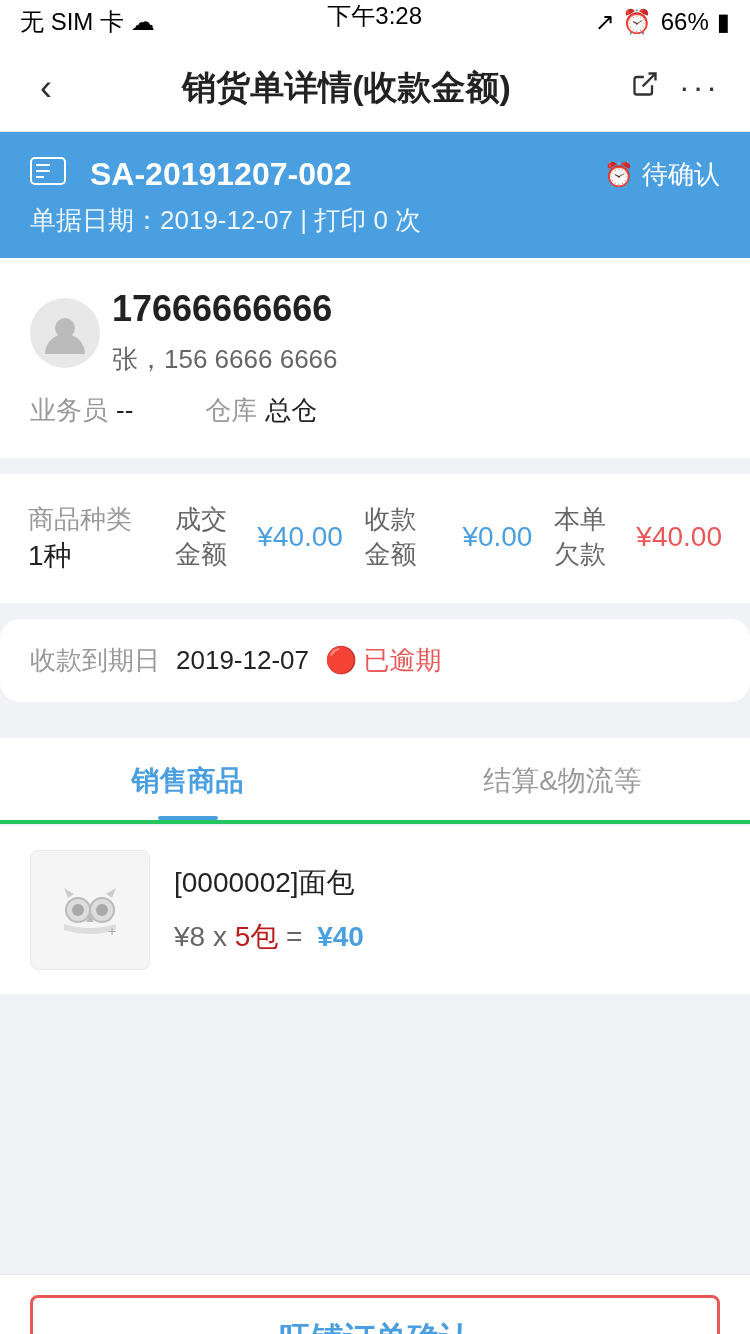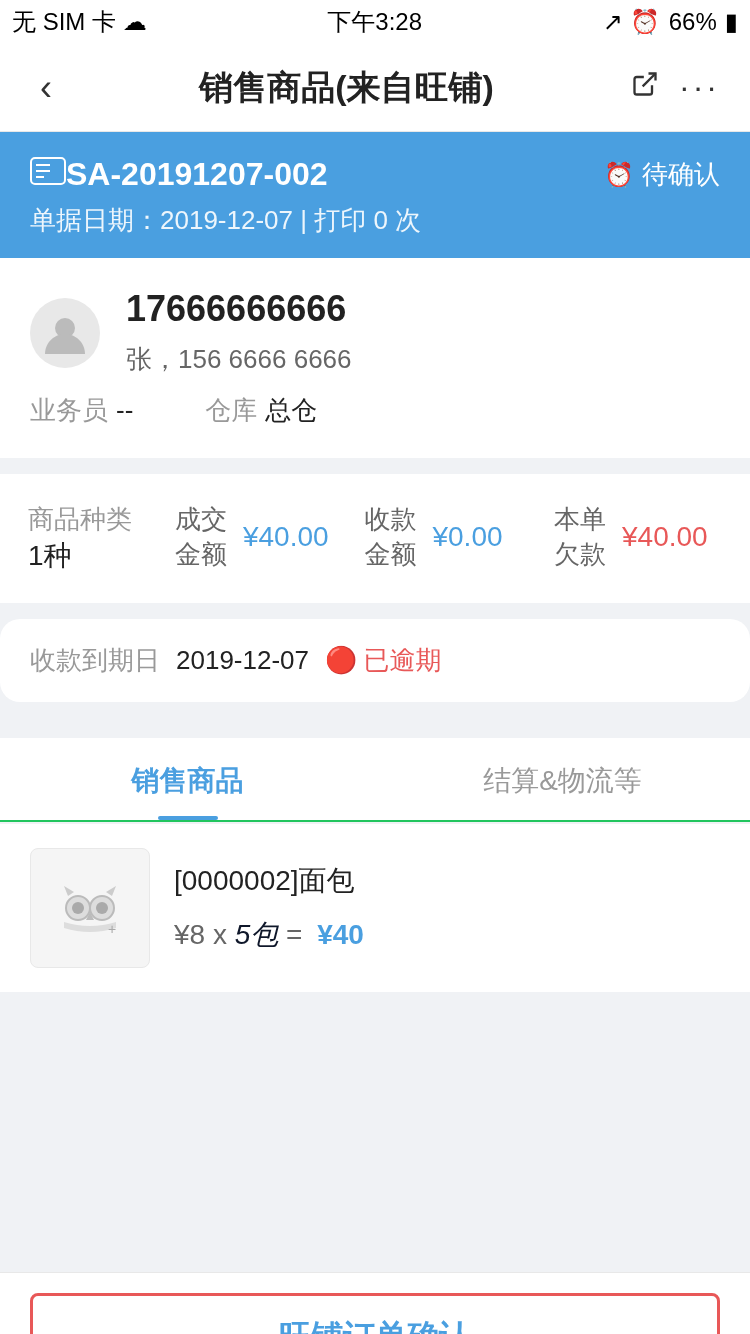--- a/index.html
+++ b/index.html
@@ -11,23 +11,22 @@
       background: #f0f2f5;
       font-size: 28px;
     }
 
     
     .status-bar {
       width: 750px;
       height: 44px;
       background: #fff;
       display: flex;
-      align-items: center;
       justify-content: space-between;
-      padding: 0 12px;
+      padding: 0 20px;
       font-size: 24px;
       font-weight: 500;
     }
     .status-left { display: flex; align-items: center; gap: 10px; }
     .status-right { display: flex; align-items: center; gap: 8px; }
 
     
     .nav-bar {
       width: 750px;
       height: 88px;
@@ -74,21 +73,21 @@
     }
     .order-header-top {
       display: flex;
       align-items: center;
       justify-content: space-between;
       margin-bottom: 10px;
     }
     .order-id {
       display: flex;
       align-items: center;
-      gap: 0;
+      gap: 24px;
       color: #fff;
       font-size: 32px;
       font-weight: 700;
     }
     .status-pending {
       display: flex;
       align-items: center;
       gap: 8px;
       color: #fff;
       font-size: 26px;
@@ -101,21 +100,21 @@
 
     
     .customer-card {
       background: #fff;
       padding: 30px;
       margin-bottom: 16px;
     }
     .customer-top {
       display: flex;
       align-items: center;
-      gap: 26px;
+      gap: 12px;
       margin-bottom: 16px;
     }
     .avatar {
       width: 70px;
       height: 70px;
       border-radius: 50%;
       background: #e8e8e8;
       display: flex;
       align-items: center;
       justify-content: center;
@@ -152,21 +151,21 @@
       display: flex;
       justify-content: space-between;
       align-items: flex-start;
     }
     .summary-left { font-size: 26px; color: #666; }
     .summary-left .label { color: #999; margin-right: 10px; }
     .summary-left .value { color: #222; font-size: 28px; }
     .summary-right { display: flex; flex-direction: row; gap: 10px; text-align: right; }
     .amount-row { display: flex; justify-content: flex-end; align-items: center; gap: 16px; font-size: 26px; }
     .amount-label { color: #666; }
-    .amount-value { color: #4a9fe0; font-size: 28px; font-weight: 500; min-width: 100px; text-align: left; }
+    .amount-value { color: #4a9fe0; font-size: 28px; font-weight: 500; min-width: 100px; text-align: right; }
     .amount-value.red { color: #e85858; }
 
     
     .due-card {
       background: #fff;
       padding: 24px 30px;
       margin-bottom: 16px;
       display: flex;
       align-items: center;
       gap: 16px;
@@ -181,21 +180,21 @@
       gap: 6px;
       color: #e85858;
       font-size: 26px;
     }
     .warning-icon { font-size: 26px; }
 
     
     .tabs-container {
       background: #fff;
       display: flex;
-      border-bottom: 2px solid #22c55e;
+      border-bottom: 4px solid #22c55e;
       margin-top: 36px;
     }
     .tab {
       flex: 1;
       text-align: center;
       padding: 24px 0 20px;
       font-size: 28px;
       color: #999;
       cursor: pointer;
       position: relative;
@@ -234,21 +233,21 @@
       align-items: center;
       justify-content: center;
       flex-shrink: 0;
       font-size: 40px;
       color: #bbb;
       border: 1px solid #e8e8e8;
     }
     .product-info { flex: 1; }
     .product-name { font-size: 28px; color: #222; font-weight: 500; margin-bottom: 16px; }
     .product-price { font-size: 28px; color: #666; }
-    .product-price .qty { color: #0f172a; font-style: italic; }
+    .product-price .qty { color: #b91c1c; }
     .product-price .total { color: #4a9fe0; font-weight: 600; margin-left: 7px; }
 
     
     .bottom-action {
       width: 750px;
       background: #fff;
       padding: 20px 30px 40px;
       border-top: 1px solid #e8e8e8;
     }
     .confirm-btn {
@@ -291,21 +290,21 @@
     <div class="status-right">
       <span>↗</span>
       <span>⏰</span>
       <span>66%</span>
       <span>▮</span>
     </div>
   </div>
 
   <div class="nav-bar">
     <div class="nav-back">‹</div>
-    <div class="nav-title">销售商品(来自旺铺)</div>
+    <div class="nav-title">销货单详情(收款金额)</div>
     <div class="nav-right">
       <span class="nav-share">
         <svg width="28" height="28" viewBox="0 0 24 24" fill="none" stroke="#333" stroke-width="2">
           <path d="M18 13v6a2 2 0 01-2 2H5a2 2 0 01-2-2V8a2 2 0 012-2h6"></path>
           <polyline points="15 3 21 3 21 9"></polyline>
           <line x1="10" y1="14" x2="21" y2="3"></line>
         </svg>
       </span>
       <span class="nav-more">···</span>
     </div>

